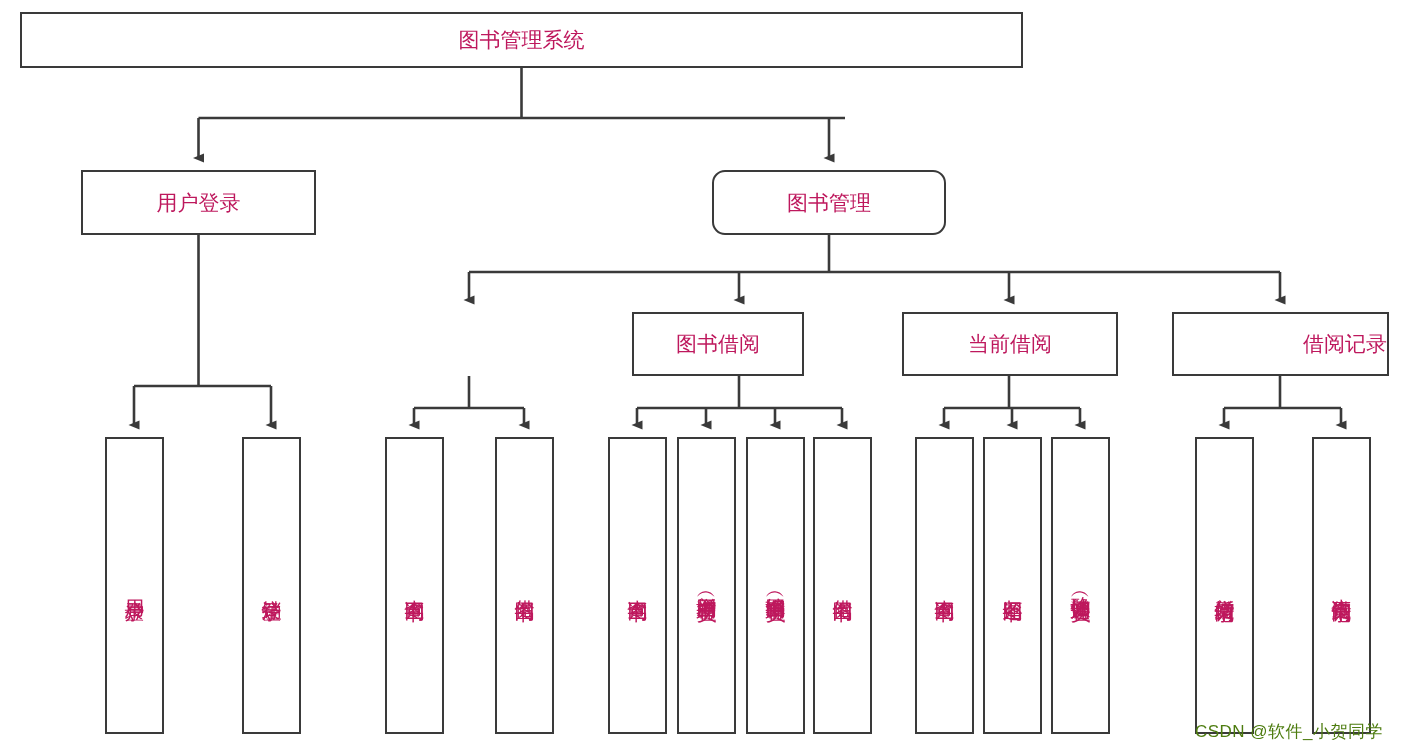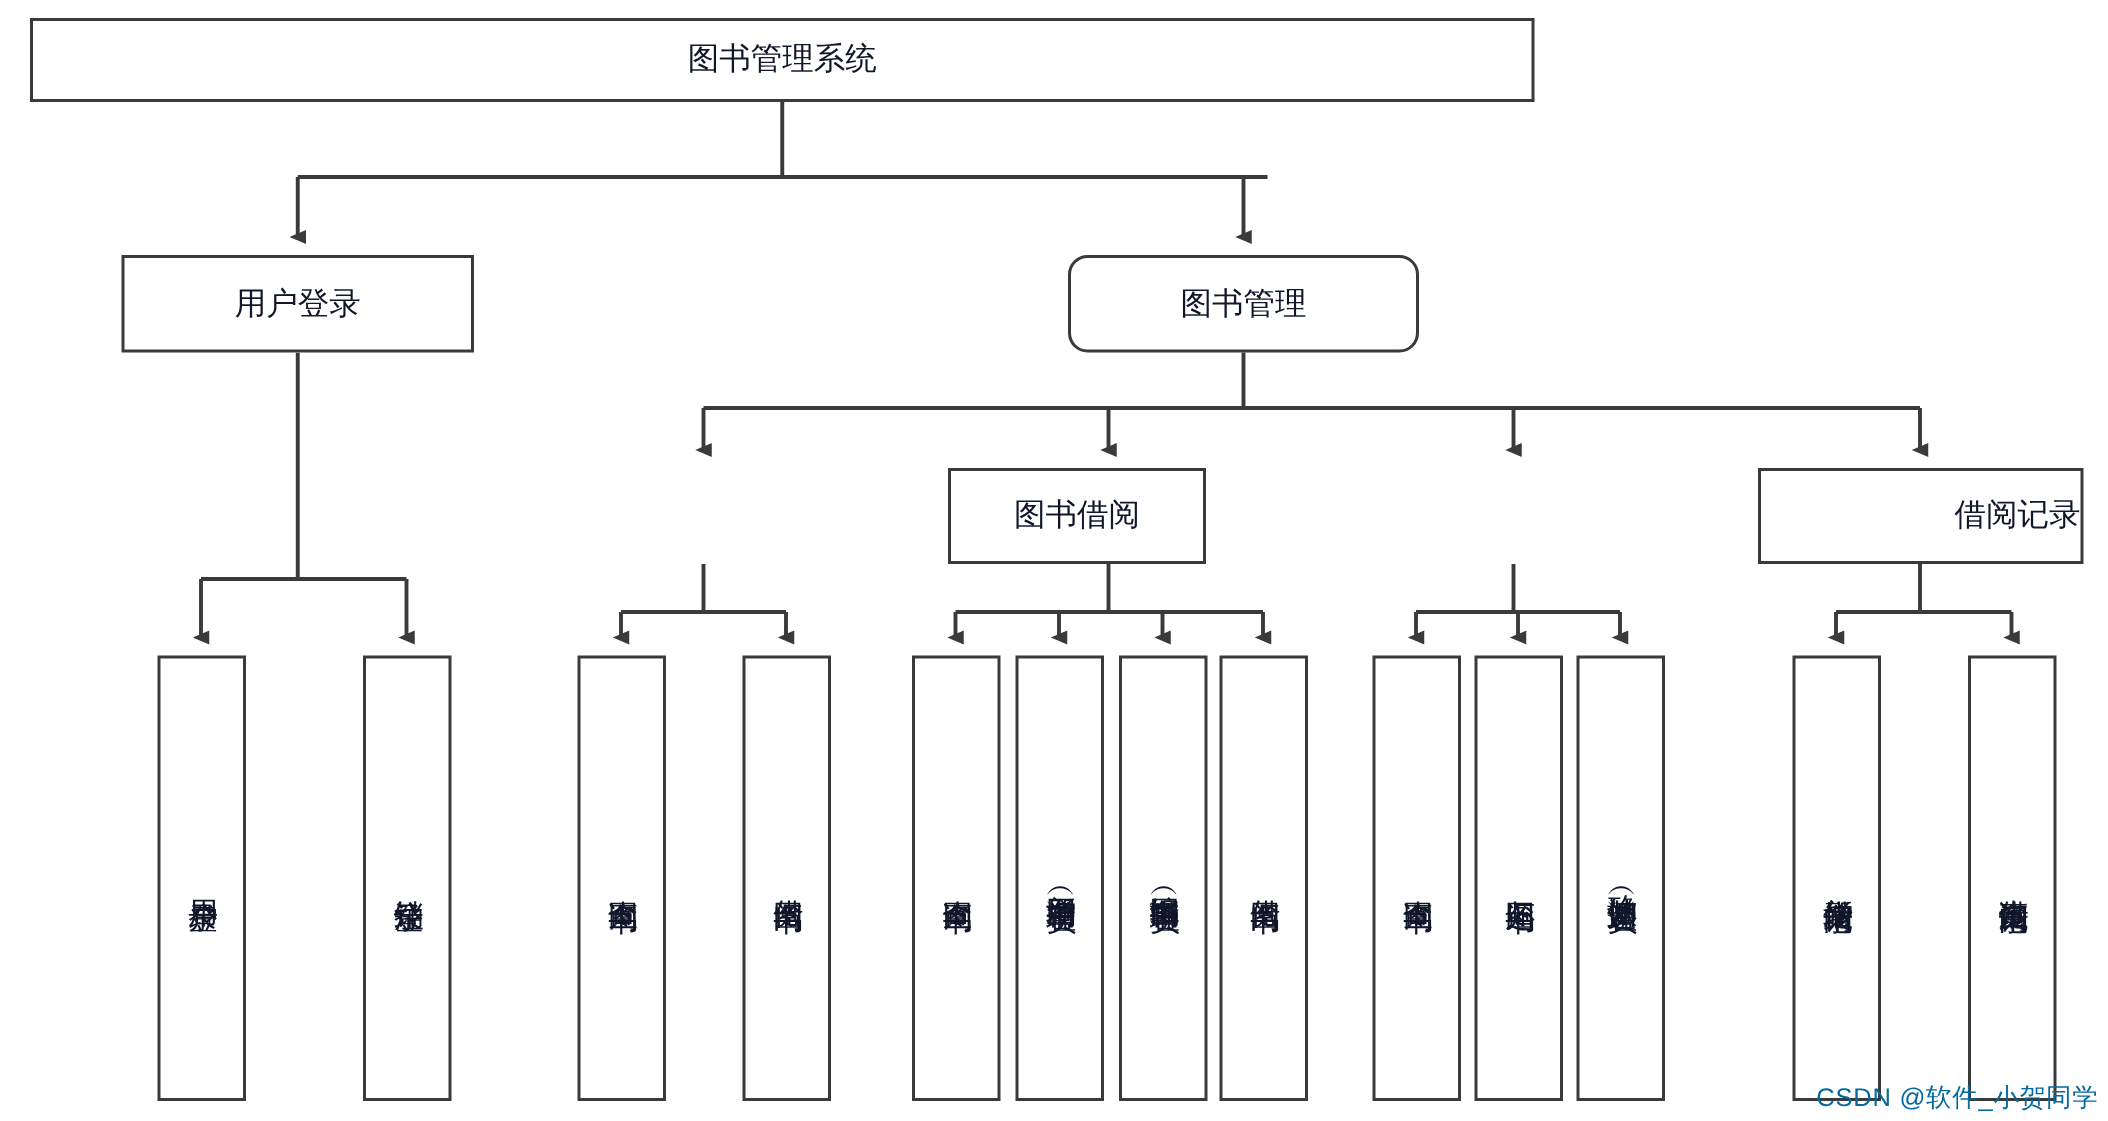--- a/index.html
+++ b/index.html
@@ -28,21 +28,21 @@
   }
   .node {
     position: absolute;
     box-sizing: border-box;
     border: 2.5px solid #3a3a3a;
     background: #ffffff;
     display: flex;
     align-items: center;
     justify-content: center;
     text-align: center;
-    color: #0f172a;
+    color: #be185d;
     line-height: 1.22;
   }
   .node.h {
     font-size: 21px;
   }
   .node.root {
     font-size: 21px;
   }
   .node.leaf {
     font-size: 20px;
@@ -55,24 +55,24 @@
     line-height: 1.05;
   }
   .node.leaf .vtext {
     writing-mode: vertical-rl;
     text-orientation: upright;
     display: block;
     max-height: 100%;
   }
   .watermark {
     position: absolute;
-    right: 6px;
+    right: 22px;
     bottom: 4px;
     font-size: 17px;
-    color: #0369a1;
+    color: #4d7c0f;
     letter-spacing: 0.5px;
     white-space: nowrap;
     font-family: "Liberation Sans", "DejaVu Sans", sans-serif;
   }
 </style>
 </head>
 <body>
 
 <div id="canvas">
 
@@ -133,20 +133,23 @@
   <div class="node h" style="left:81px; top:170px; width:235px; height:65px;">
     <span>用户登录</span>
   </div>
   <div class="node h" style="left:712px; top:170px; width:234px; height:65px;border-radius:13px;">
     <span>图书管理</span>
   </div>
 
   <div class="node h" style="left:632px; top:312px; width:172px; height:64px;">
     <span>图书借阅</span>
   </div>
+  <div class="node h" style="left:902px; top:312px; width:216px; height:64px;">
+    <span>当前借阅</span>
+  </div>
   <div class="node h" style="left:1172px; top:312px; width:217px; height:64px;justify-content:flex-end;">
     <span>借阅记录</span>
   </div>
 
   <div class="node leaf" style="left:105px; top:437px; width:59px; height:297px;">
     <span class="vtext">用户登录</span>
   </div>
   <div class="node leaf" style="left:242px; top:437px; width:59px; height:297px;">
     <span class="vtext">注销登录</span>
   </div>

